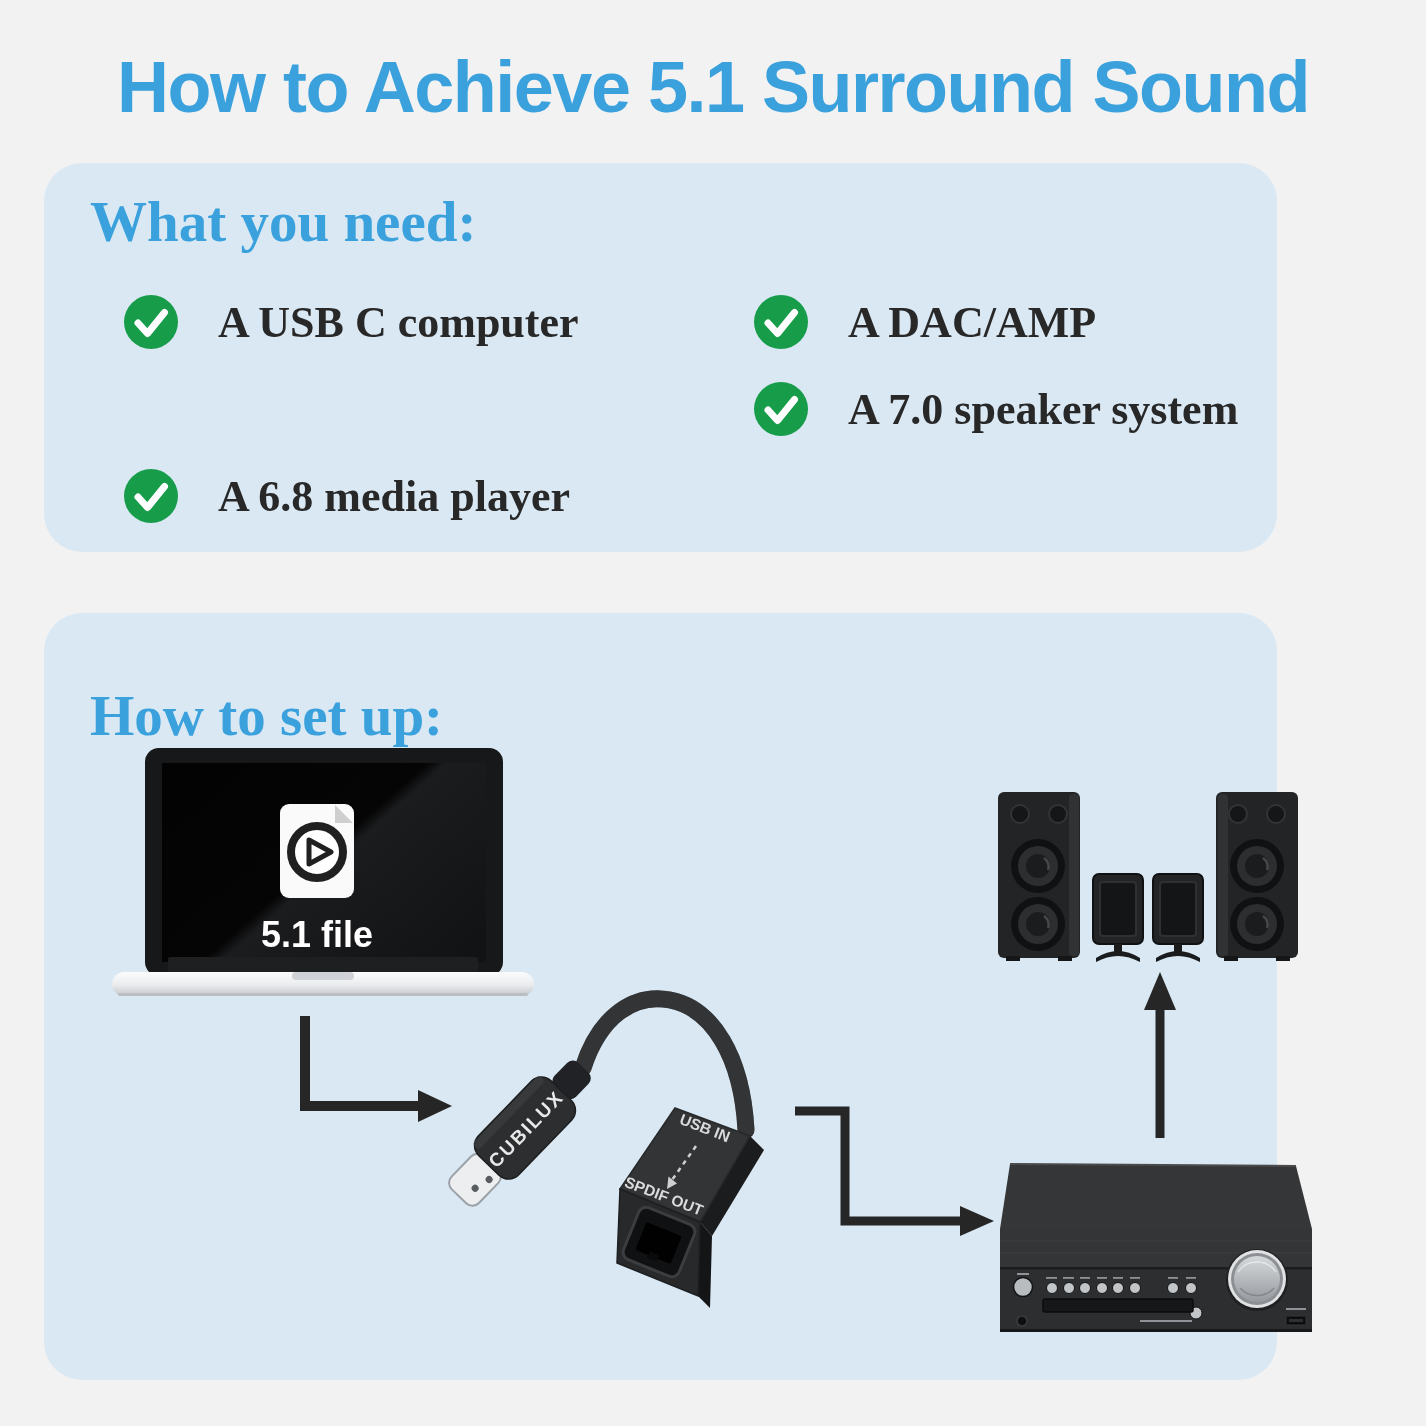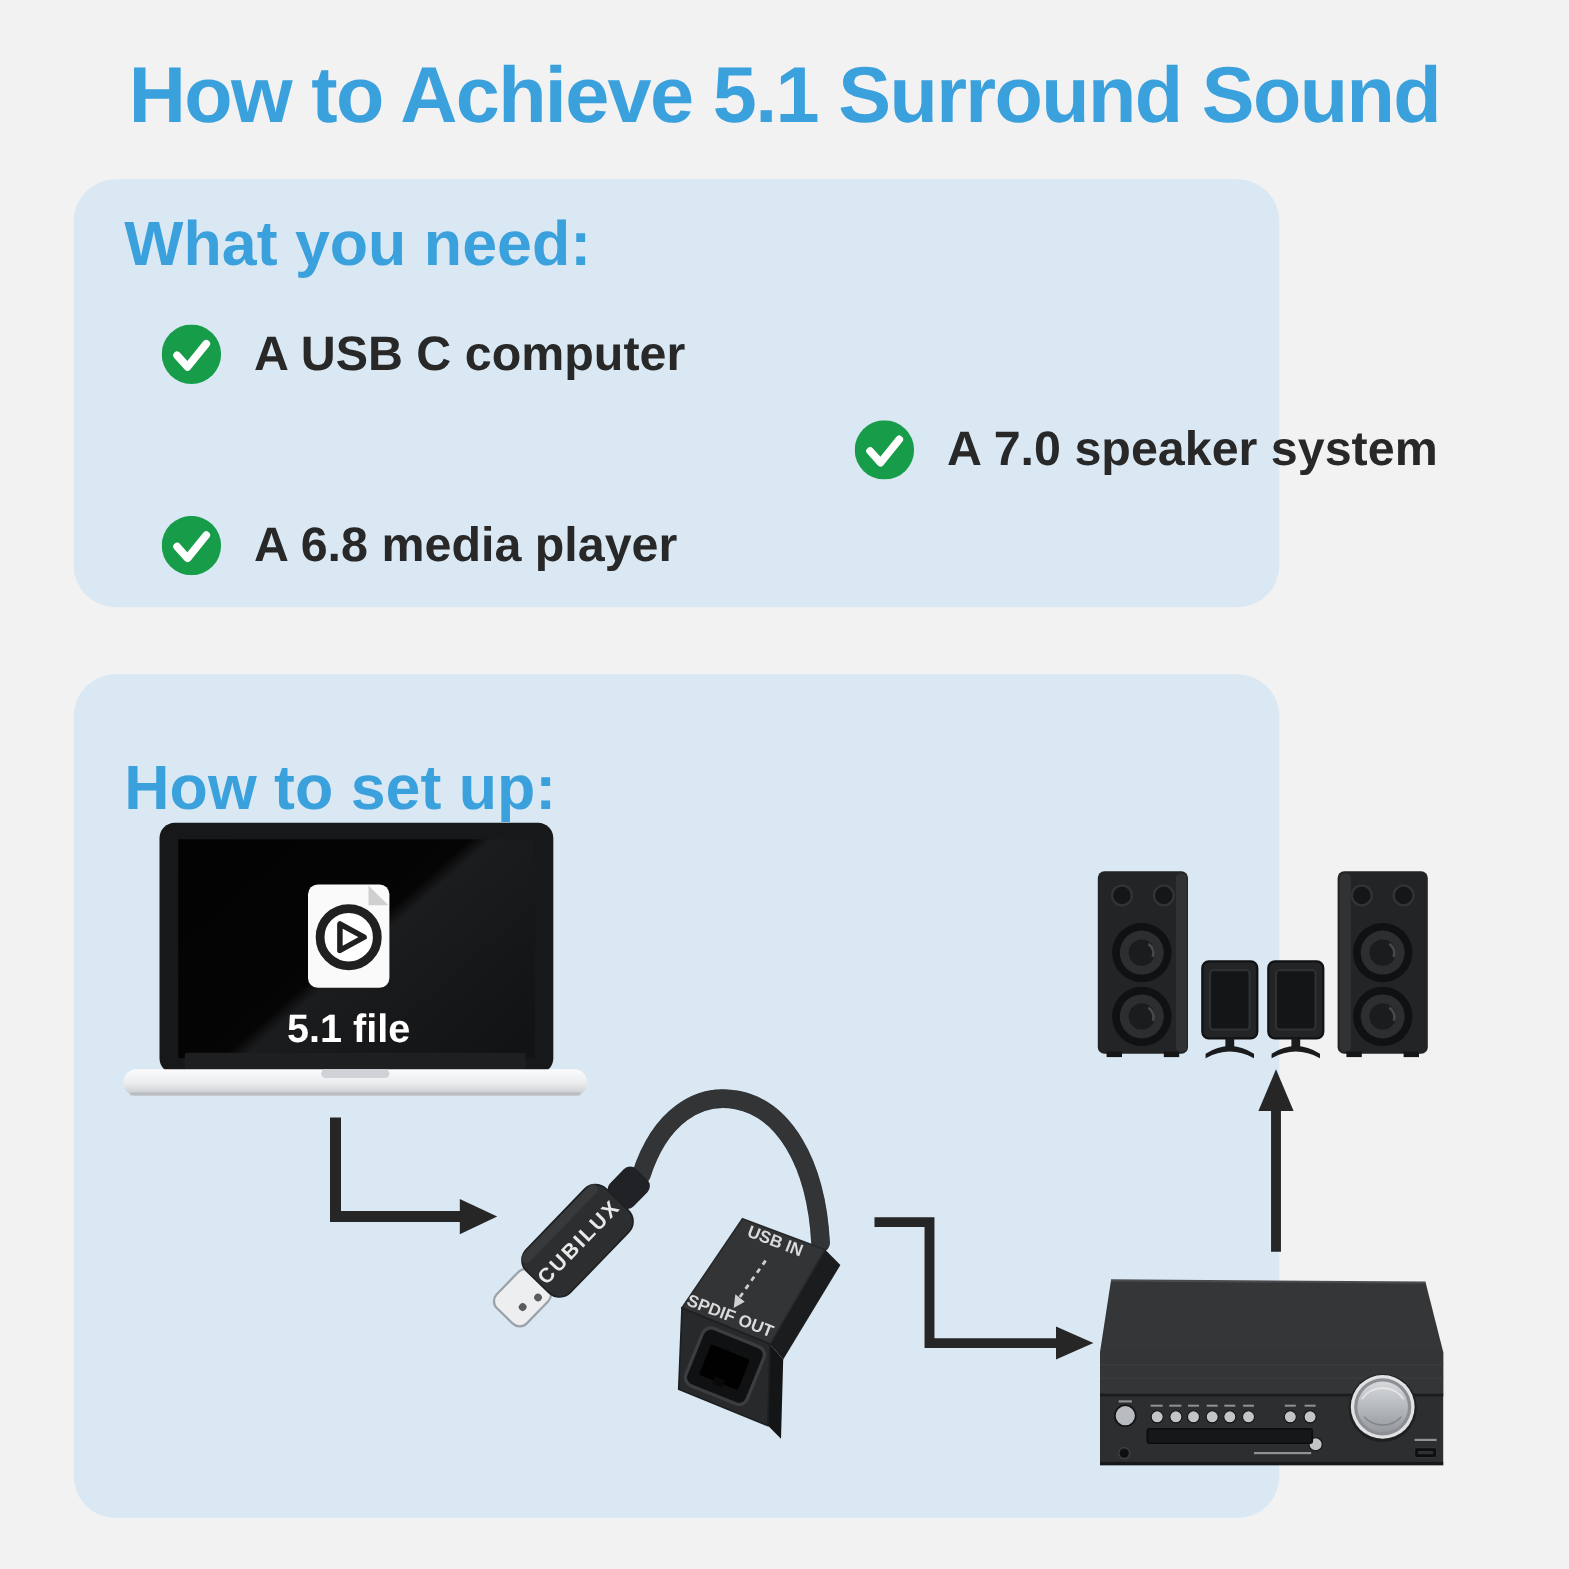--- a/index.html
+++ b/index.html
@@ -1,26 +1,26 @@
 <!DOCTYPE html>
 <html><head>
 <meta charset="utf-8">
 <style>
   html,body{margin:0;padding:0;}
   body{width:1426px;height:1426px;background:#f2f2f3;position:relative;overflow:hidden;
        font-family:"Liberation Sans",sans-serif;}
   .page-title{position:absolute;left:0;top:46px;width:1426px;text-align:center;margin:0;
        font-size:72px;font-weight:bold;letter-spacing:-1.5px;color:#3aa1dd;}
-  .card{position:absolute;left:67px;width:1096px;background:#d9e8f3;border-radius:38px;z-index:1;}
+  .card{position:absolute;left:44px;width:1233px;background:#d9e8f3;border-radius:38px;z-index:1;font-family:Liberation Serif, serif;}
   #card-need{top:163px;height:389px;}
   #card-setup{top:613px;height:767px;}
   .card h2{position:absolute;left:46px;margin:0;font-size:57px;font-weight:bold;color:#3aa1dd;}
   #card-need h2{top:26px;}
   #card-setup h2{top:42px;margin-top:28px;}
-  .check-item{position:absolute;display:flex;align-items:center;gap:30px;height:54px;}
+  .check-item{position:absolute;display:flex;align-items:center;gap:40px;height:54px;}
   .check{width:54px;height:54px;flex:0 0 54px;}
   .check-label{font-size:44px;font-weight:bold;color:#282828;white-space:nowrap;}
   #diagram{position:absolute;left:0;top:0;z-index:5;pointer-events:none;}
   svg text{font-family:"Liberation Sans",sans-serif;font-weight:bold;}
 </style>
 </head>
 <body>
 
 <h1 class="page-title">How to Achieve 5.1 Surround Sound</h1>
 
@@ -33,20 +33,27 @@
       <path d="M14 28 L23.5 38.5 L40.5 17.5" fill="none" stroke="#ffffff" stroke-width="7" stroke-linecap="round" stroke-linejoin="round"></path>
     </svg>
     <span class="check-label">A USB C computer</span>
   </div>
   <div class="check-item" style="left:80px;top:306px">
     <svg class="check" viewBox="0 0 54 54">
       <circle cx="27" cy="27" r="27" fill="#179c4a"></circle>
       <path d="M14 28 L23.5 38.5 L40.5 17.5" fill="none" stroke="#ffffff" stroke-width="7" stroke-linecap="round" stroke-linejoin="round"></path>
     </svg>
     <span class="check-label">A 6.8 media player</span>
+  </div>
+  <div class="check-item" style="left:710px;top:132px">
+    <svg class="check" viewBox="0 0 54 54">
+      <circle cx="27" cy="27" r="27" fill="#179c4a"></circle>
+      <path d="M14 28 L23.5 38.5 L40.5 17.5" fill="none" stroke="#ffffff" stroke-width="7" stroke-linecap="round" stroke-linejoin="round"></path>
+    </svg>
+    <span class="check-label">A DAC/AMP</span>
   </div>
   <div class="check-item" style="left:710px;top:219px">
     <svg class="check" viewBox="0 0 54 54">
       <circle cx="27" cy="27" r="27" fill="#179c4a"></circle>
       <path d="M14 28 L23.5 38.5 L40.5 17.5" fill="none" stroke="#ffffff" stroke-width="7" stroke-linecap="round" stroke-linejoin="round"></path>
     </svg>
     <span class="check-label">A 7.0 speaker system</span>
   </div>
 </div>
 

